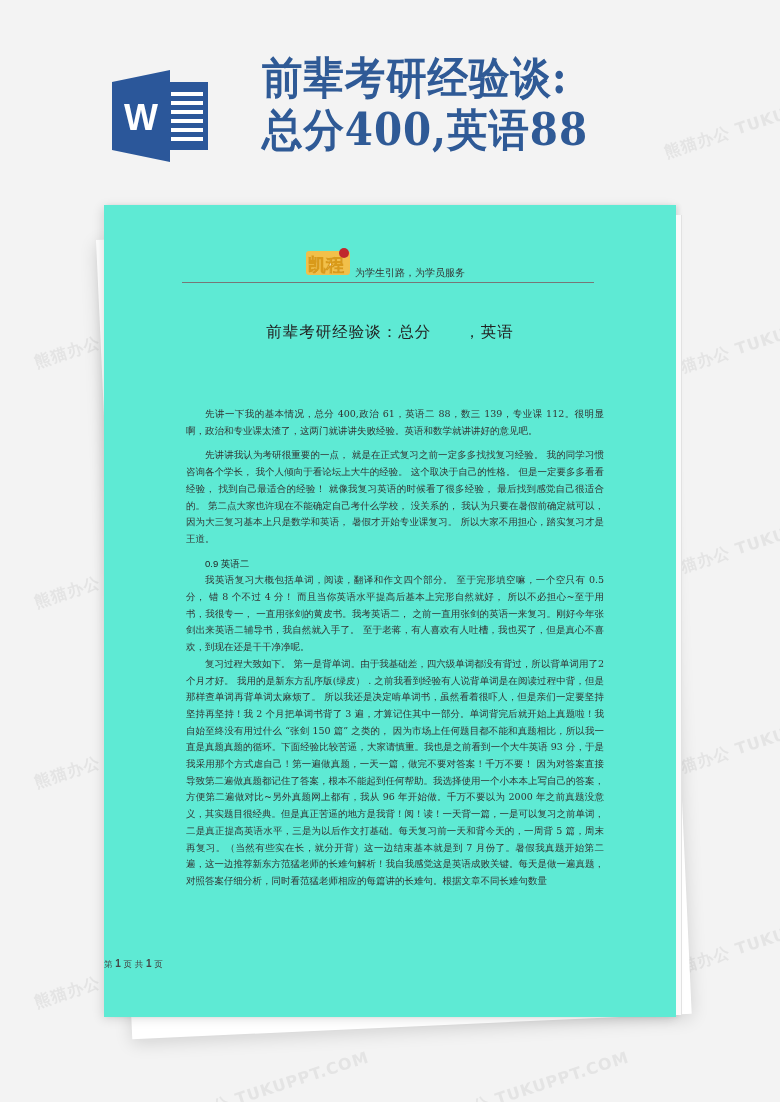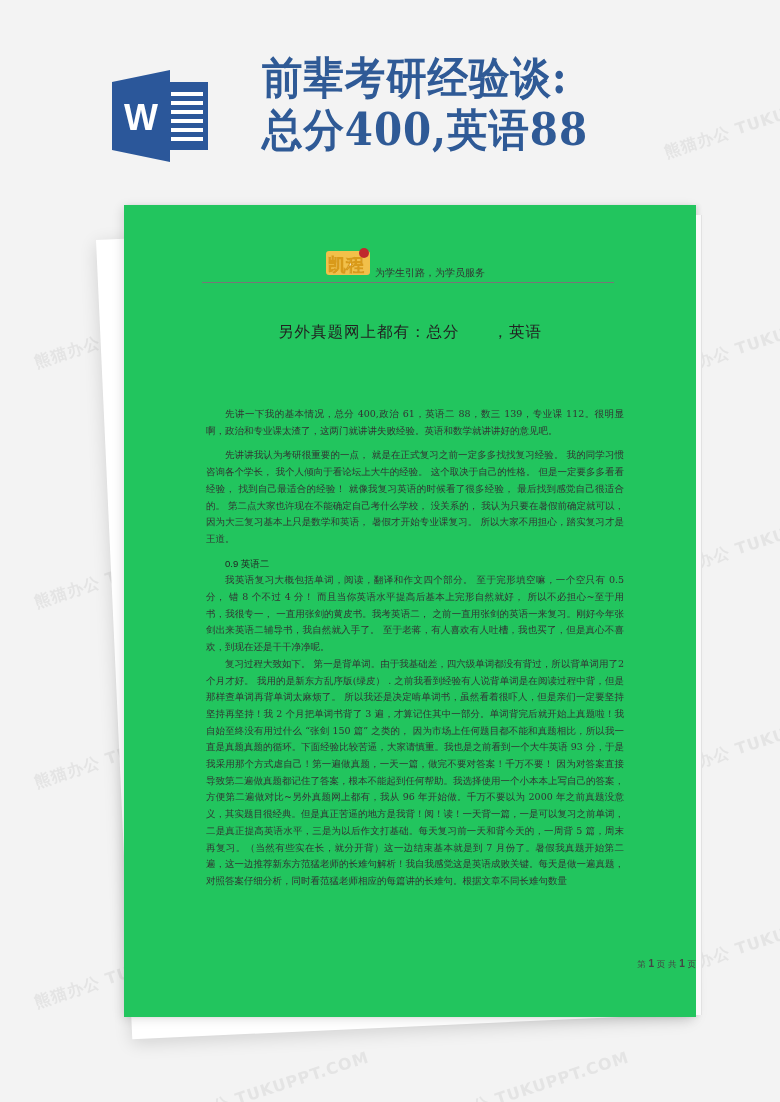--- a/index.html
+++ b/index.html
@@ -29,22 +29,22 @@
     .back-sheet {
       position: absolute;
       left: 96px; top: 240px; width: 560px; height: 800px;
       background: #ffffff;
       transform: rotate(-2.6deg);
       transform-origin: left top;
       box-shadow: 0 4px 18px rgba(0,0,0,0.14);
     }
     .page {
       position: absolute;
-      left: 124px; top: 205px; width: 572px; height: 812px;
-      background: #22c55e;
+      left: 104px; top: 205px; width: 572px; height: 812px;
+      background: #5eead4;
       box-shadow: -2px 2px 10px rgba(0,0,0,0.12), 3px 0 4px rgba(0,0,0,0.06);
       color: #222;
     }
     .page-edge {
       position: absolute; right: -6px; top: 10px; width: 6px; height: 800px;
       background: #fafafa; border-right: 1px solid #e2e2e2;
     }
     
     .letterhead {
       position: absolute; left: 78px; top: 40px; width: 412px; height: 38px;
@@ -73,21 +73,21 @@
     }
     .para { text-indent: 2em; }
     .gap { height: 8px; }
     .heading {
       padding-left: 2em;
       font-family: "Liberation Sans", "DejaVu Sans", sans-serif;
       color: #222;
     }
     .page-footer {
       position: absolute; left: 0; right: 0; top: 753px;
-      text-align: right; font-size: 8.5px; color: #444;
+      text-align: left; font-size: 8.5px; color: #444;
     }
     .page-footer .num { font-family: "Liberation Sans", sans-serif; font-weight: bold; font-size: 10px; }
     
     .wm {
       position: absolute;
       font-family: "DejaVu Sans", sans-serif;
       font-weight: bold;
       font-size: 16px;
       color: rgba(200,200,200,0.35);
       transform: rotate(-18deg);
@@ -140,21 +140,21 @@
     <div class="logo">
       <svg width="50" height="32" viewBox="0 0 50 32">
         <rect x="2" y="6" width="44" height="24" rx="3" fill="#f2c04a"></rect>
         <text x="22" y="26" text-anchor="middle" fill="#ffffff" stroke="#d99a1a" stroke-width="0.6" font-family="DejaVu Sans, sans-serif" font-weight="bold" font-size="18">凯程</text>
         <circle cx="40" cy="8" r="5" fill="#c0282d"></circle>
       </svg>
     </div>
     <div class="slogan">为学生引路，为学员服务</div>
   </div>
 
-  <div class="doc-title">另外真题网上都有：总分　　，英语</div>
+  <div class="doc-title">前辈考研经验谈：总分　　，英语</div>
 
   <div class="body-text">
     <p class="para">先讲一下我的基本情况，总分 400,政治 61，英语二 88，数三 139，专业课 112。很明显啊，政治和专业课太渣了，这两门就讲讲失败经验。英语和数学就讲讲好的意见吧。</p>
     <div class="gap"></div>
     <p class="para">先讲讲我认为考研很重要的一点， 就是在正式复习之前一定多多找找复习经验。 我的同学习惯咨询各个学长， 我个人倾向于看论坛上大牛的经验。 这个取决于自己的性格。 但是一定要多多看看经验， 找到自己最适合的经验！ 就像我复习英语的时候看了很多经验， 最后找到感觉自己很适合的。 第二点大家也许现在不能确定自己考什么学校， 没关系的， 我认为只要在暑假前确定就可以，因为大三复习基本上只是数学和英语， 暑假才开始专业课复习。 所以大家不用担心，踏实复习才是王道。</p>
     <div class="gap"></div>
     <p class="heading">0.9 英语二</p>
     <p class="para">我英语复习大概包括单词，阅读，翻译和作文四个部分。 至于完形填空嘛，一个空只有 0.5 分， 错 8 个不过 4 分！ 而且当你英语水平提高后基本上完形自然就好， 所以不必担心~至于用书，我很专一， 一直用张剑的黄皮书。我考英语二， 之前一直用张剑的英语一来复习。刚好今年张剑出来英语二辅导书，我自然就入手了。 至于老蒋，有人喜欢有人吐槽，我也买了，但是真心不喜欢，到现在还是干干净净呢。</p>
     <p class="para">复习过程大致如下。 第一是背单词。由于我基础差，四六级单词都没有背过，所以背单词用了2 个月才好。 我用的是新东方乱序版(绿皮） . 之前我看到经验有人说背单词是在阅读过程中背，但是那样查单词再背单词太麻烦了。 所以我还是决定啃单词书，虽然看着很吓人，但是亲们一定要坚持坚持再坚持！我 2 个月把单词书背了 3 遍，才算记住其中一部分。单词背完后就开始上真题啦！我自始至终没有用过什么 “张剑 150 篇” 之类的， 因为市场上任何题目都不能和真题相比，所以我一直是真题真题的循环。下面经验比较苦逼，大家请慎重。我也是之前看到一个大牛英语 93 分，于是我采用那个方式虐自己！第一遍做真题，一天一篇，做完不要对答案！千万不要！ 因为对答案直接导致第二遍做真题都记住了答案，根本不能起到任何帮助。我选择使用一个小本本上写自己的答案，方便第二遍做对比~另外真题网上都有，我从 96 年开始做。千万不要以为 2000 年之前真题没意义，其实题目很经典。但是真正苦逼的地方是我背！阅！读！一天背一篇，一是可以复习之前单词，二是真正提高英语水平，三是为以后作文打基础。每天复习前一天和背今天的，一周背 5 篇，周末再复习。（当然有些实在长，就分开背）这一边结束基本就是到 7 月份了。暑假我真题开始第二遍，这一边推荐新东方范猛老师的长难句解析！我自我感觉这是英语成败关键。每天是做一遍真题，对照答案仔细分析，同时看范猛老师相应的每篇讲的长难句。根据文章不同长难句数量</p>
   </div>

